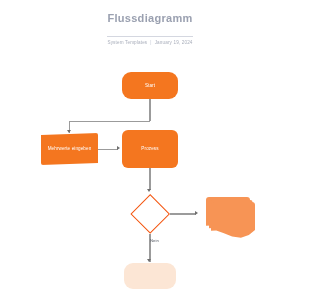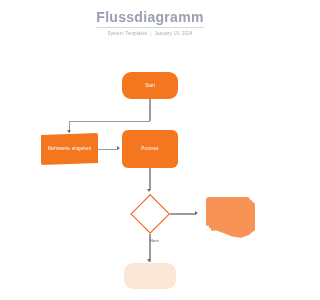--- a/index.html
+++ b/index.html
@@ -25,25 +25,25 @@
 
   
   .header {
     position: absolute;
     left: 0;
     top: 8px;
     width: 300px;
     text-align: center;
   }
   .header-title {
-    font-size: 14px;
+    font-size: 11px;
     font-weight: bold;
     letter-spacing: 0.3px;
     color: #9aa0b0;
-    padding-bottom: 5px;
+    padding-bottom: 13px;
     display: inline-block;
     border-bottom: 1px solid #d4d7e0;
     line-height: 10px;
   }
   .header-sub {
     margin-top: 3px;
     font-size: 4.6px;
     letter-spacing: 0.15px;
     color: #a9aebb;
     line-height: 6px;

